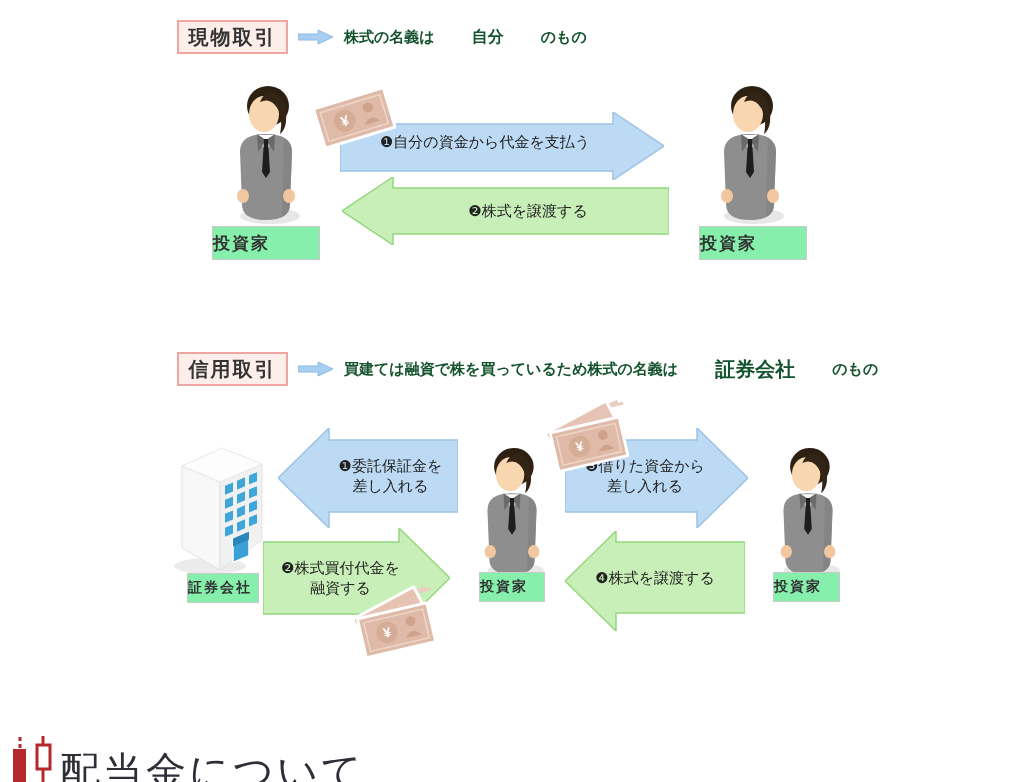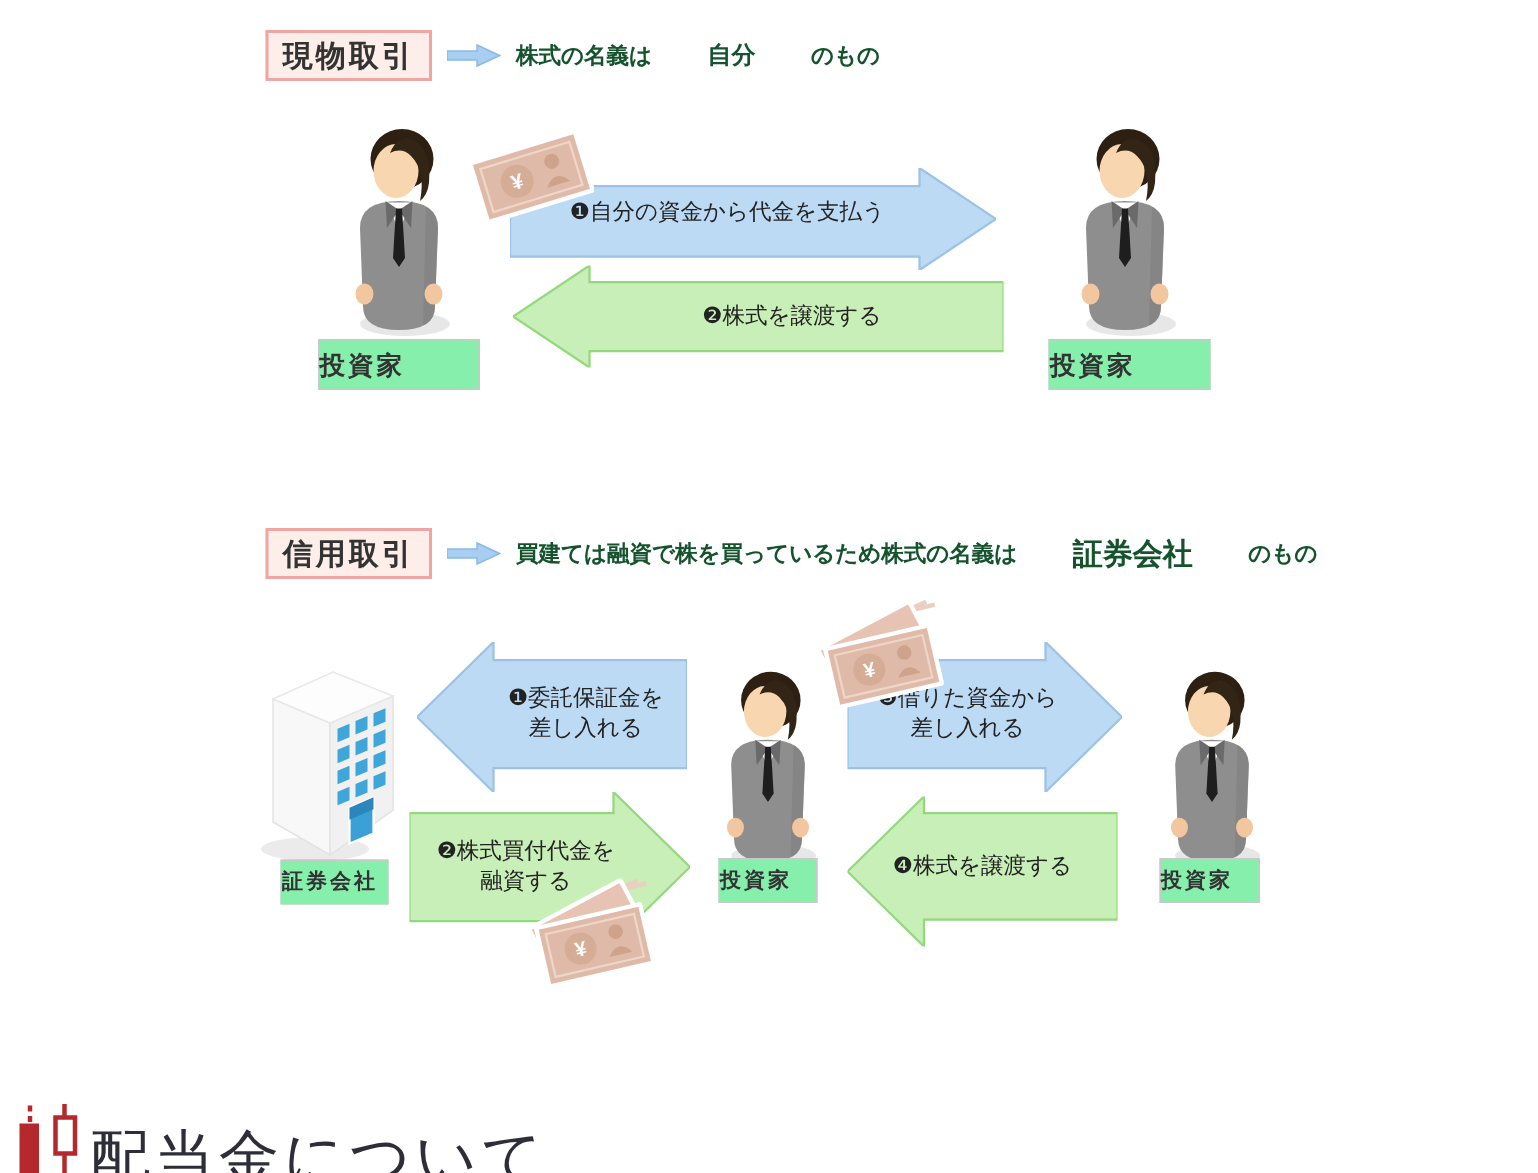--- a/index.html
+++ b/index.html
@@ -28,21 +28,21 @@
   #flow-b{left:342px;top:177px;width:327px;height:68px;}
   #label-spot-left{left:212px;top:226px;width:108px;height:34px;font-size:17px;}
   #label-spot-right{left:699px;top:226px;width:108px;height:34px;font-size:17px;}
 
   #tag-margin{left:177px;top:352px;width:111px;height:34px;}
   #lead-arrow-margin{left:298px;top:361px;}
   #lead-margin{left:344px;top:349px;height:40px;justify-content:space-between;}
   #building{left:172px;top:436px;}
   #label-broker{left:187px;top:573px;width:72px;height:30px;font-size:14px;}
   #flow-c{left:278px;top:428px;width:180px;height:100px;}
-  #flow-d{left:273px;top:528px;width:187px;height:100px;}
+  #flow-d{left:263px;top:528px;width:187px;height:100px;}
   #person-margin-mid{left:474px;top:446px;}
   #label-margin-mid{left:479px;top:572px;width:66px;height:30px;font-size:14px;}
   #stack-top{left:540px;top:398px;}
   #flow-e{left:565px;top:428px;width:183px;height:100px;}
   #flow-f{left:565px;top:531px;width:180px;height:100px;}
   #person-margin-right{left:770px;top:446px;}
   #label-margin-right{left:773px;top:572px;width:67px;height:30px;font-size:14px;}
   #stack-bottom{left:346px;top:584px;}
 
   #footer-icon{left:8px;top:736px;}

